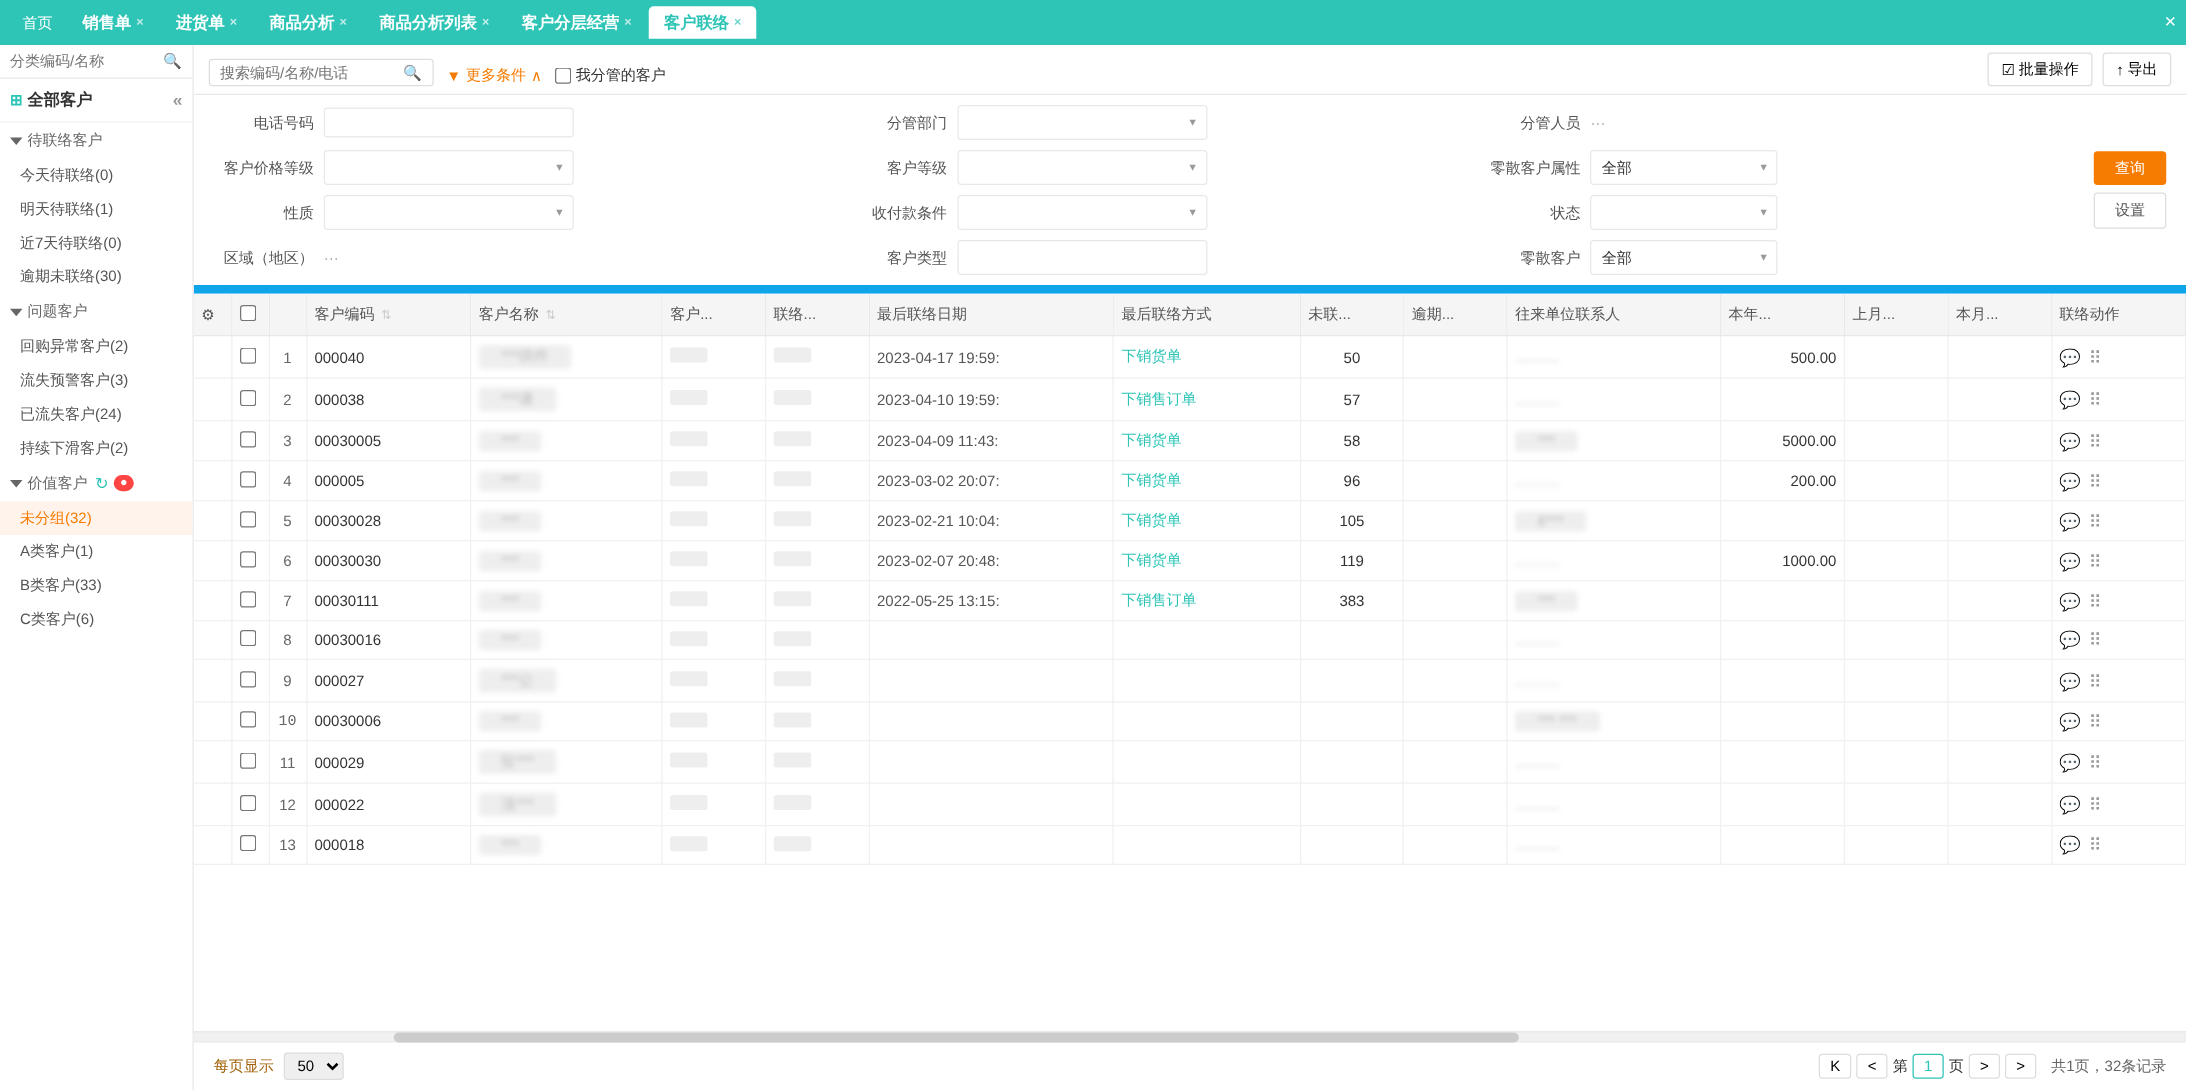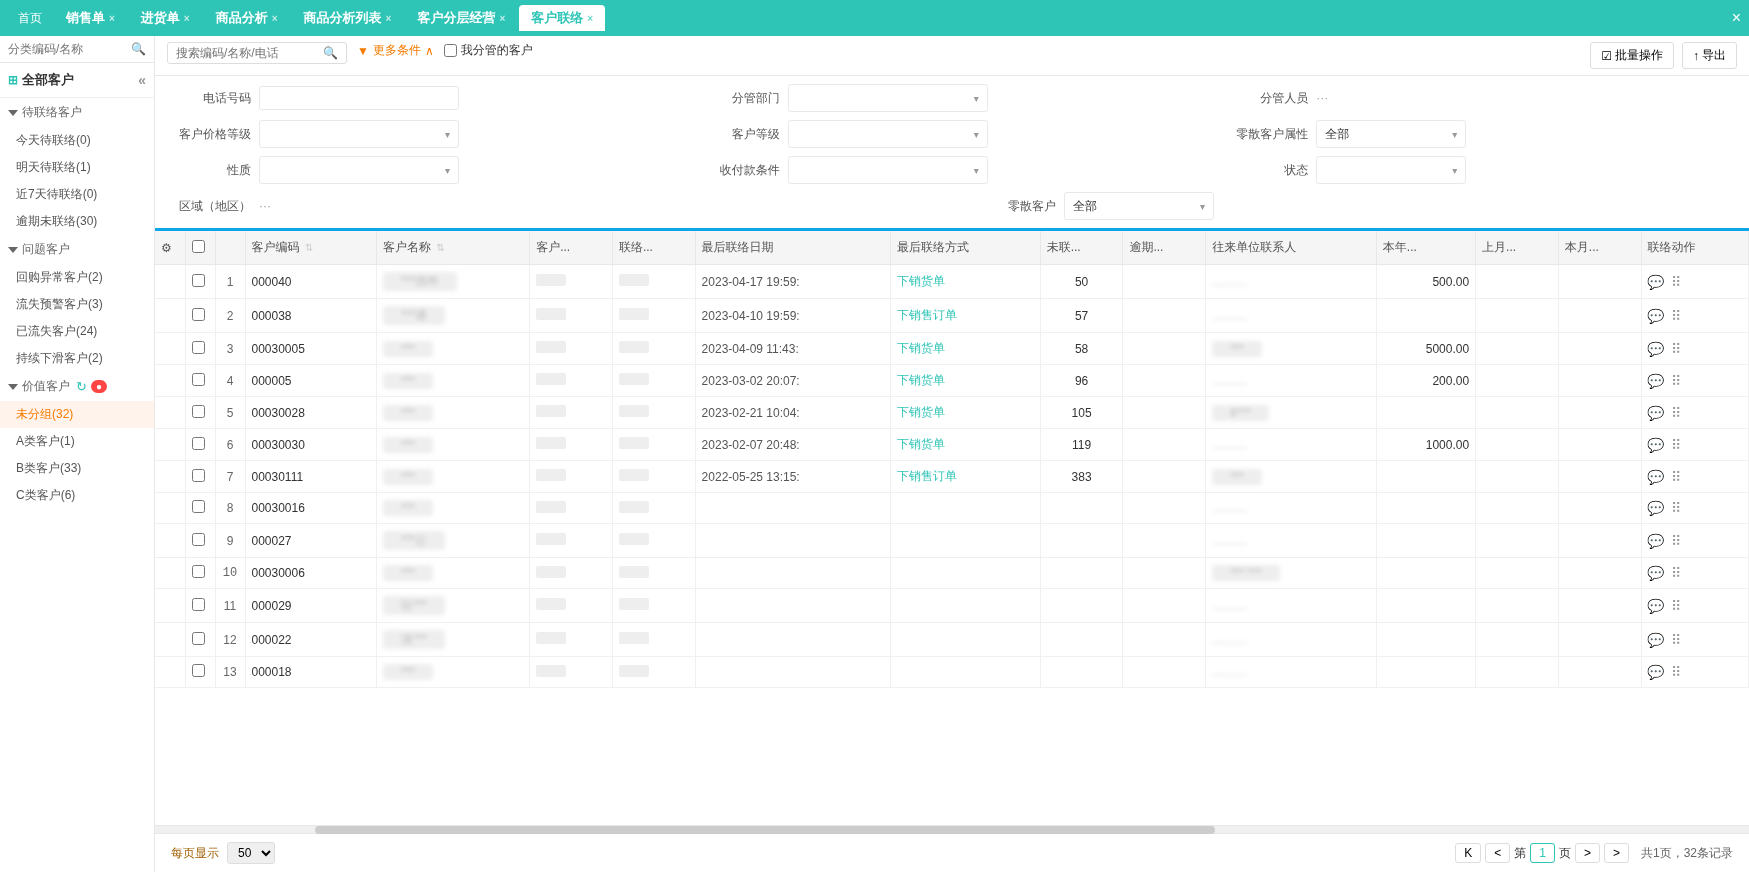--- a/index.html
+++ b/index.html
@@ -93,21 +93,21 @@
     .content-area {
       flex: 1;
       display: flex;
       flex-direction: column;
       overflow: hidden;
     }
 
     
     .filter-bar {
       display: flex;
-      align-items: flex-start;
+      align-items: flex-end;
       padding: 6px 12px;
       background: #fff;
       border-bottom: 1px solid #e8e8e8;
       gap: 10px;
     }
     .filter-search {
       display: flex;
       align-items: center;
       border: 1px solid #ddd;
       border-radius: 3px;
@@ -131,21 +131,21 @@
       font-size: 12px;
       cursor: pointer;
     }
     .filter-actions { margin-left: auto; display: flex; gap: 8px; }
     .btn-batch { border: 1px solid #ddd; background: #fff; padding: 4px 10px; border-radius: 3px; cursor: pointer; font-size: 12px; display: flex; align-items: center; gap: 3px; }
     .btn-export { border: 1px solid #ddd; background: #fff; padding: 4px 10px; border-radius: 3px; cursor: pointer; font-size: 12px; display: flex; align-items: center; gap: 3px; }
 
     
     .adv-filter {
       background: #fff;
-      border-bottom: 3px solid #0ea5e9;
+      border-bottom: 7px solid #0ea5e9;
       padding: 8px 16px;
     }
     .adv-filter-row {
       display: flex;
       align-items: center;
       margin-bottom: 8px;
       gap: 0;
     }
     .adv-filter-row:last-child { margin-bottom: 0; }
     .filter-field {
@@ -430,31 +430,41 @@
               </div>
             </div>
           </div>
 
           <div class="adv-filter-row">
             <div class="filter-field">
               <span class="filter-label">区域（地区）</span>
               <span class="dotdotdot">···</span>
             </div>
             <div class="filter-divider"></div>
+            <div class="filter-field">
+              <span class="filter-label">客户类型</span>
+              <div class="filter-select" style="max-width:200px;">
+                <span></span>
+              </div>
+            </div>
             <div class="filter-divider"></div>
             <div class="filter-field">
               <span class="filter-label">零散客户</span>
               <div class="filter-select" style="max-width:150px;">
                 <span>全部</span>
                 <span class="filter-select-arrow">▾</span>
               </div>
             </div>
           </div>
         </div>
 
+        <div class="filter-actions-right">
+          <button class="btn-query">查询</button>
+          <button class="btn-reset">设置</button>
+        </div>
       </div>
     </div>
 
     <div class="table-container">
       <table class="data-table">
         <thead>
           <tr>
             <th class="th-settings">⚙</th>
             <th class="th-check"><input type="checkbox" style=""></th>
             <th class="th-num"></th>

